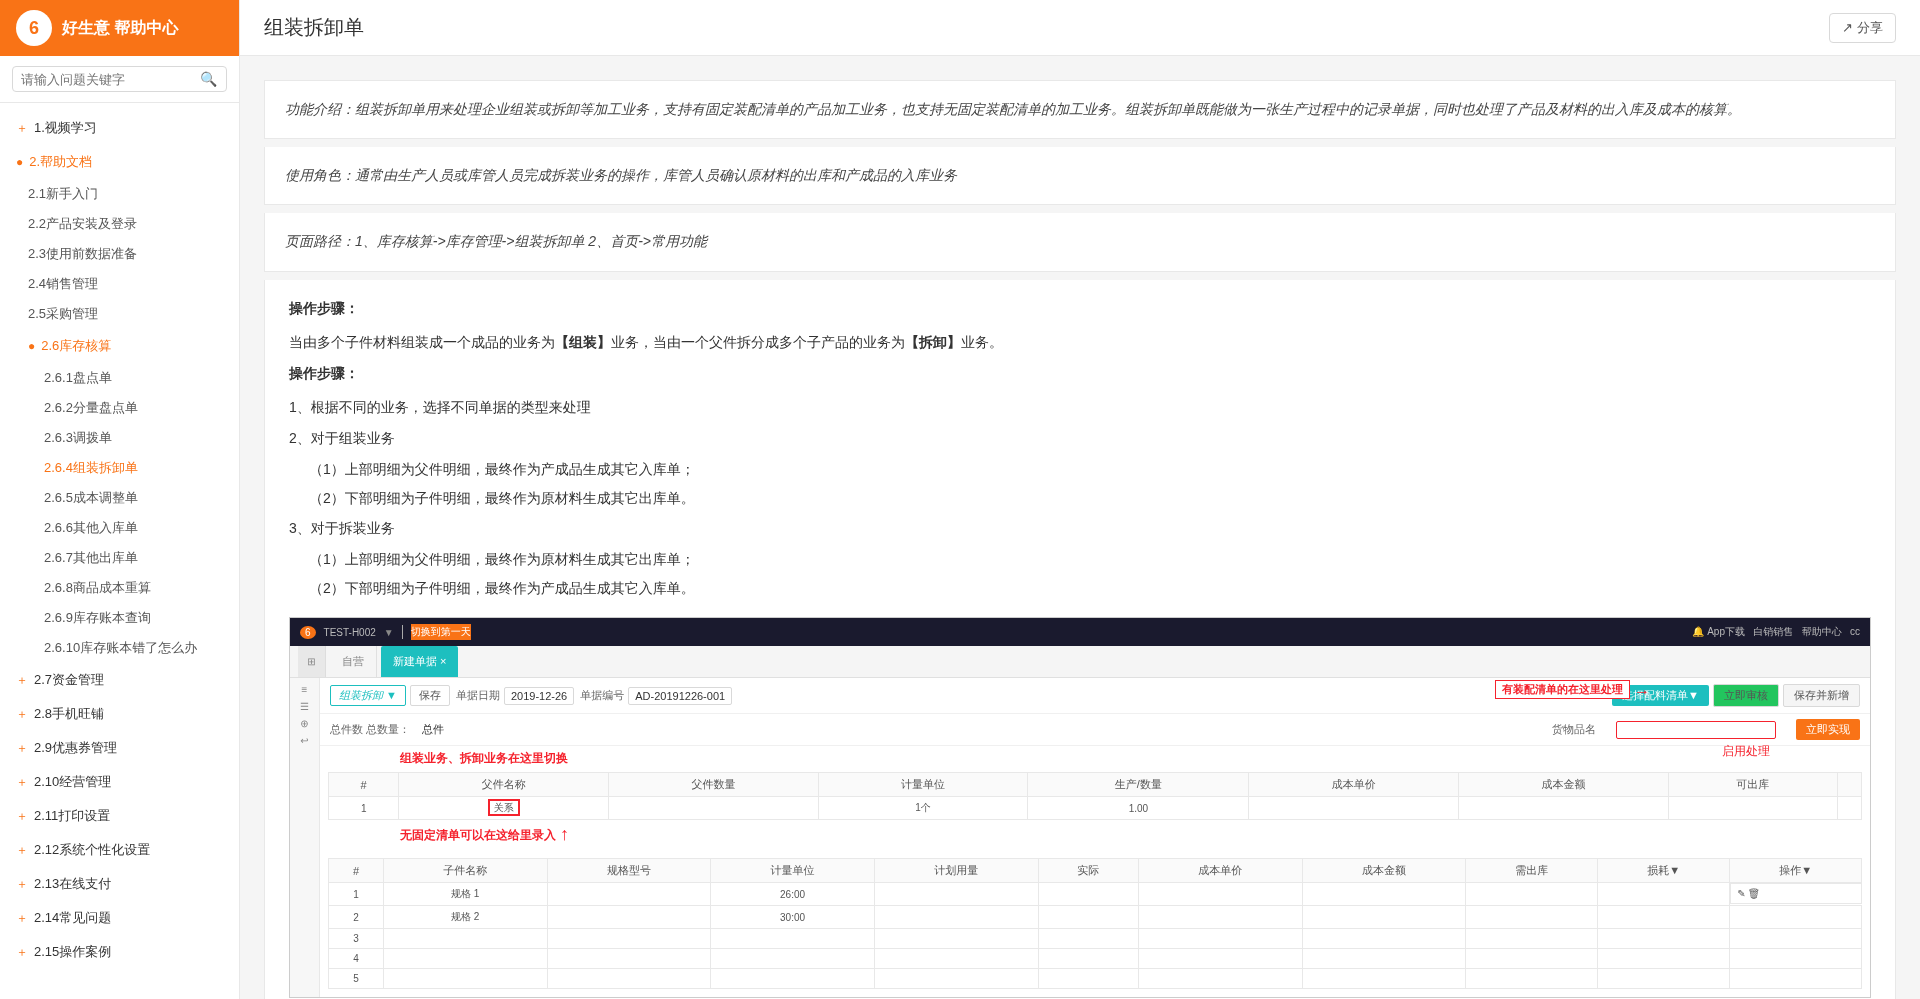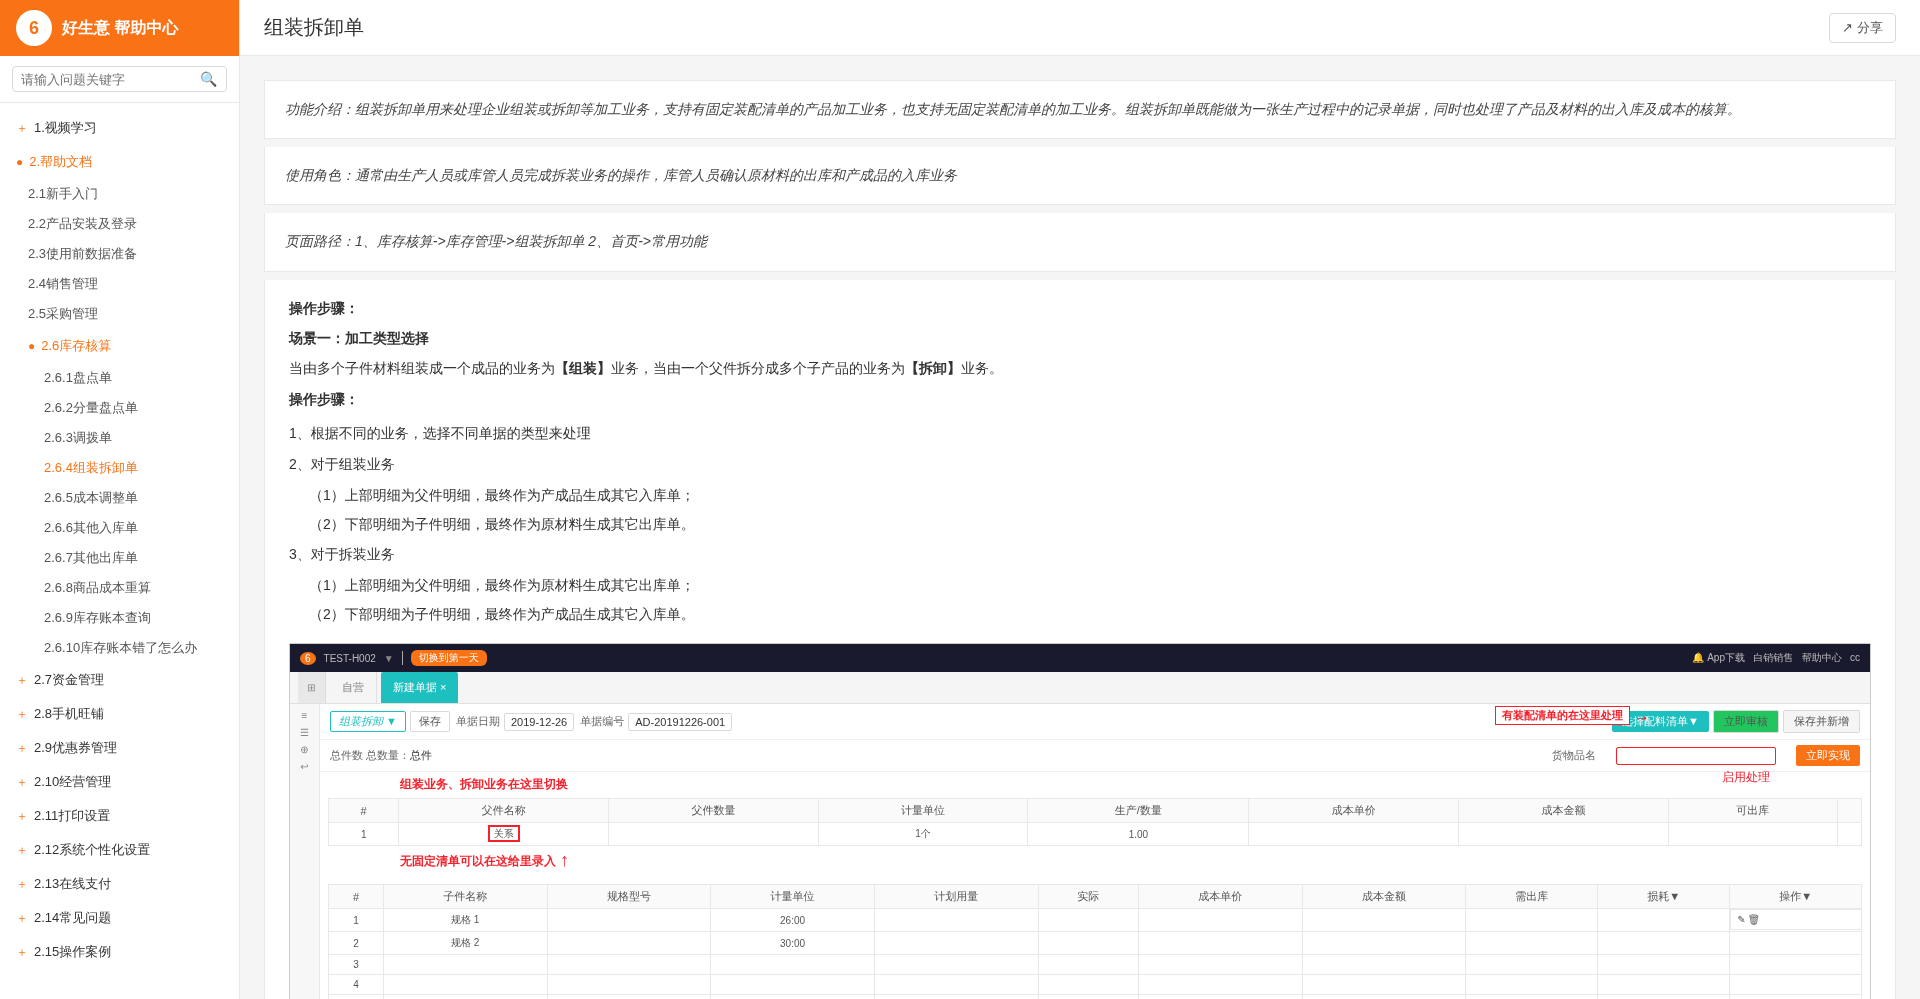--- a/index.html
+++ b/index.html
@@ -350,21 +350,20 @@
       <p>使用角色：通常由生产人员或库管人员完成拆装业务的操作，库管人员确认原材料的出库和产成品的入库业务</p>
     </div>
 
     <div class="content-section" style="border-top:none;">
       <p>页面路径：1、库存核算-&gt;库存管理-&gt;组装拆卸单 2、首页-&gt;常用功能</p>
     </div>
 
     <div class="content-body" style="border-top:none; margin-top:8px;">
       <div class="op-title">操作步骤：</div>
 
-      <div class="scene-title">场景一：加工类型选择</div>
 
       <div class="scene-desc">
         当由多个子件材料组装成一个成品的业务为<span style="color:#333;font-weight:bold;">【组装】</span>业务，当由一个父件拆分成多个子产品的业务为<span style="color:#333;font-weight:bold;">【拆卸】</span>业务。
       </div>
 
       <div class="op-title">操作步骤：</div>
 
       <div class="step-list">
         <div class="step-item">1、根据不同的业务，选择不同单据的类型来处理</div>
         <div class="step-item">2、对于组装业务</div>
@@ -381,21 +380,21 @@
 
       <div class="screenshot-container" style="position:relative; border:1px solid #ccc; background:#fff; width:100%;">
 
         <div style="background:#1a1a2e; height:28px; display:flex; align-items:center; padding:0 10px; gap:8px;">
           <span style="color:#fff; font-size:11px;">
             <span style="background:#f97316; border-radius:50%; padding:1px 5px; font-size:10px;">6</span>
           </span>
           <span style="color:#bbb; font-size:10px;">TEST-H002</span>
           <span style="color:#888; font-size:10px;">▼</span>
           <span style="background:#aaa; width:1px; height:14px; display:inline-block;"></span>
-          <span style="background:#f97316; color:#fff; font-size:10px; padding:1px 8px; border-radius:6px;">切换到第一天</span>
+          <span style="background:#f97316; color:#fff; font-size:10px; padding:1px 0; border-radius:0;">切换到第一天</span>
           <span style="flex:1;"></span>
           <span style="color:#bbb; font-size:10px;">🔔 App下载 &nbsp; 白销销售 &nbsp; 帮助中心 &nbsp; cc</span>
         </div>
 
         <div style="background:#f5f5f5; border-bottom:1px solid #e0e0e0; display:flex; align-items:center; padding:0 8px; height:32px; gap:4px;">
           <div style="width:28px; background:#e8e8e8; height:100%; display:flex; align-items:center; justify-content:center; border-right:1px solid #ddd; font-size:10px; color:#888;">⊞</div>
           <div style="padding:0 12px; height:100%; display:flex; align-items:center; font-size:11px; color:#888; border-right:1px solid #e0e0e0;">自营</div>
           <div style="padding:0 12px; height:100%; display:flex; align-items:center; font-size:11px; color:#fff; background:#1dbfbf; border-radius:2px 2px 0 0;">新建单据 ×</div>
         </div>
 
@@ -430,21 +429,21 @@
               </div>
 
               <div style="margin-left:auto; display:flex; gap:4px; align-items:center;">
                 <button style="background:#1dbfbf; color:#fff; border:none; padding:3px 10px; border-radius:2px; font-size:11px; cursor:pointer;">选择配料清单▼</button>
                 <button style="background:#22c55e; border:1px solid #d9d9d9; color:#555; padding:3px 10px; border-radius:2px; font-size:11px; cursor:pointer;">立即审核</button>
                 <button style="background:#f5f5f5; border:1px solid #d9d9d9; color:#555; padding:3px 10px; border-radius:2px; font-size:11px; cursor:pointer;">保存并新增</button>
               </div>
             </div>
 
             <div style="display:flex; align-items:center; padding:5px 10px; border-bottom:1px solid #f0f0f0; gap:8px; position:relative; flex-wrap:wrap;">
-              <div style="display:flex; align-items:center; gap:0; font-size:11px;">
+              <div style="display:flex; align-items:center; gap:12px; font-size:11px;">
                 <span style="color:#666;">总件数 总数量：</span>
                 <span style="font-size:11px;">总件</span>
               </div>
 
               <div style="position:absolute; left:80px; bottom:-22px; z-index:5;">
                 <span style="color:#f5222d; font-size:12px; font-weight:bold; white-space:nowrap;">组装业务、拆卸业务在这里切换</span>
               </div>
 
               <div style="margin-left:auto; display:flex; align-items:center; gap:20px;">
                 <span style="color:#666; font-size:11px;">货物品名</span>

